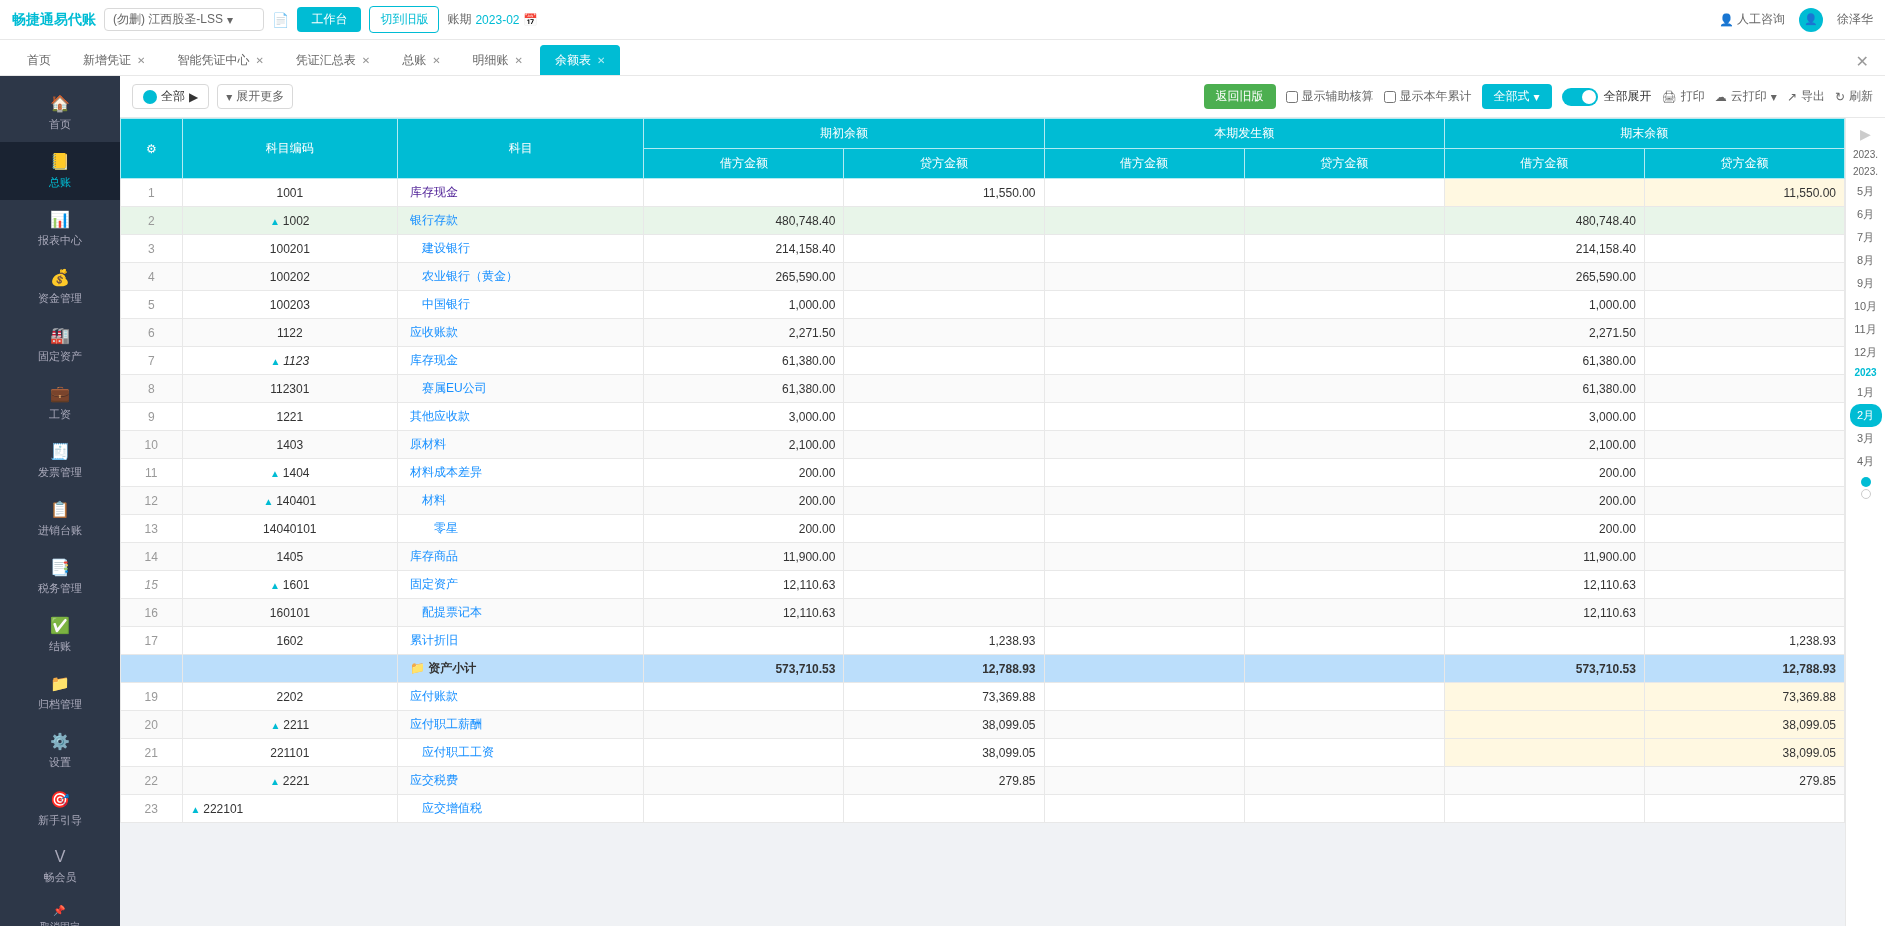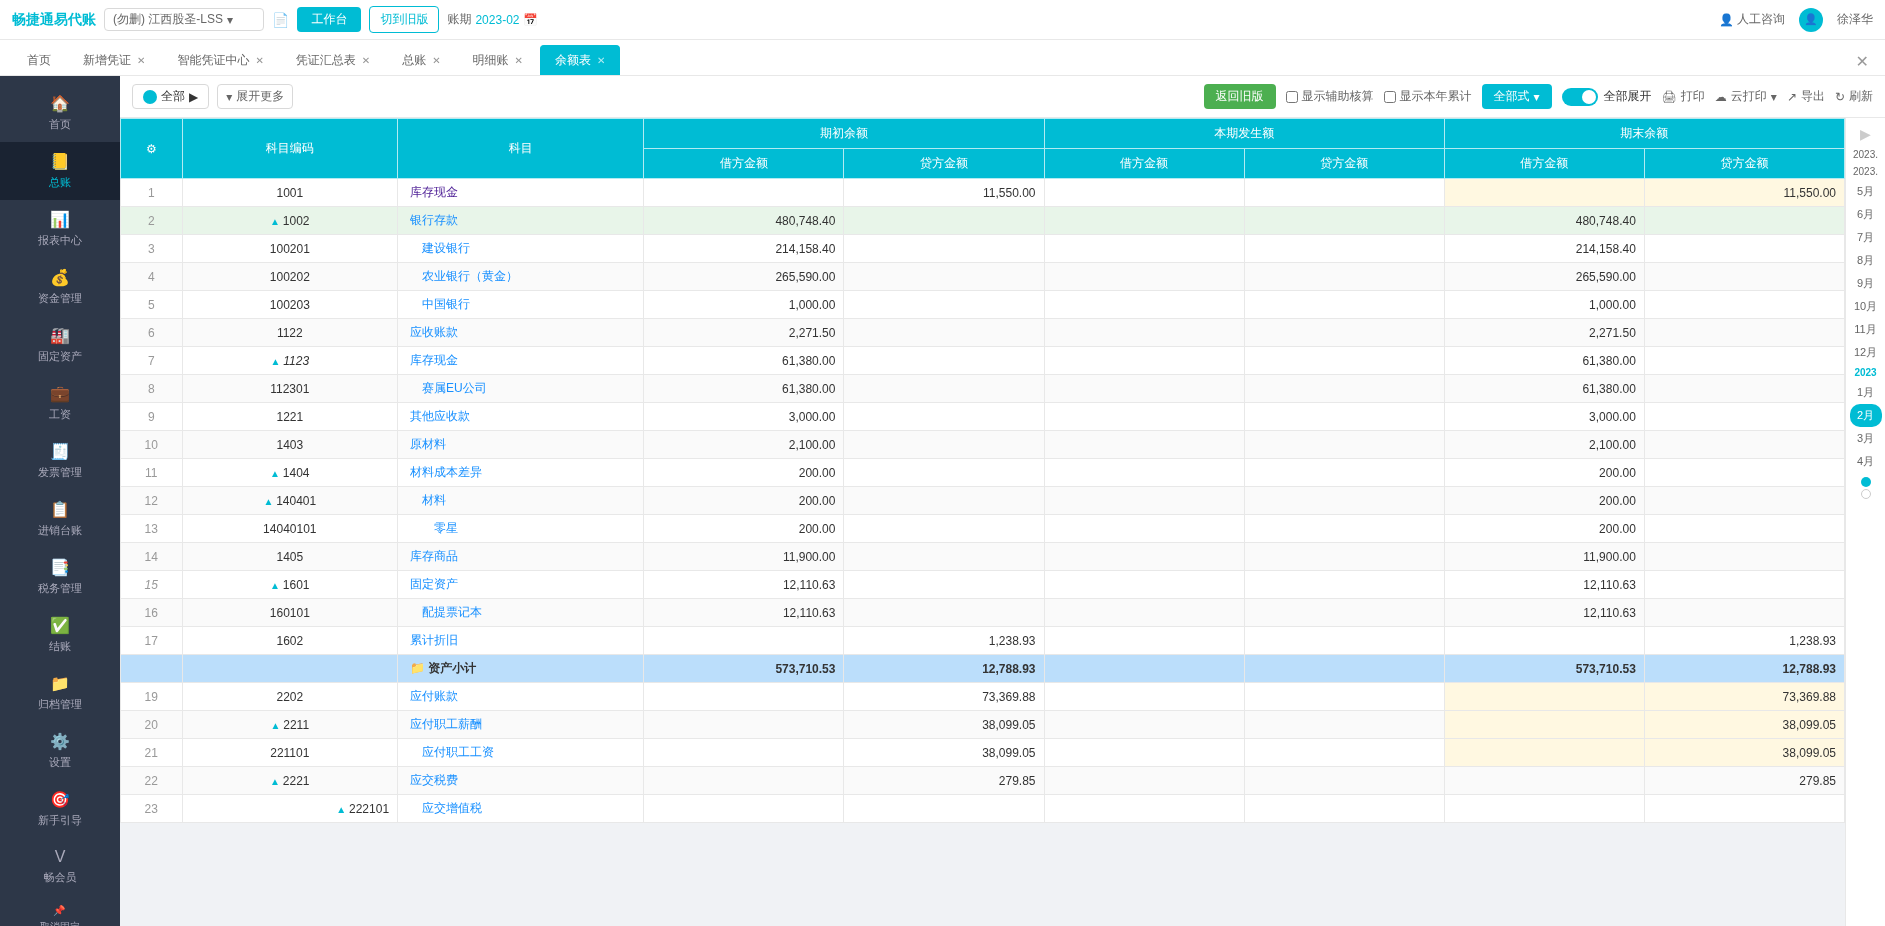--- a/index.html
+++ b/index.html
@@ -535,21 +535,21 @@
                 <td style="padding-left: 12px; color: rgb(24, 144, 255); cursor: pointer;">应交税费</td>
                 <td style="text-align: right;"></td>
                 <td style="text-align: right;">279.85</td>
                 <td style="text-align: right;"></td>
                 <td style="text-align: right;"></td>
                 <td style="text-align: right;"></td>
                 <td style="text-align: right;">279.85</td>
               </tr>
               <tr style="background: rgb(255, 255, 255);">
                 <td style="text-align: center; color: rgb(153, 153, 153);">23</td>
-                <td style="text-align: right;"><span style="color: rgb(0, 188, 212); font-size: 10px;">▲ </span>222101</td>
+                <td style="text-align: left;"><span style="color: rgb(0, 188, 212); font-size: 10px;">▲ </span>222101</td>
                 <td style="padding-left: 24px; color: rgb(24, 144, 255); cursor: pointer;">应交增值税</td>
                 <td style="text-align: right;"></td>
                 <td style="text-align: right;"></td>
                 <td style="text-align: right;"></td>
                 <td style="text-align: right;"></td>
                 <td style="text-align: right;"></td>
                 <td style="text-align: right;"></td>
               </tr>
             </tbody>
         </table>

